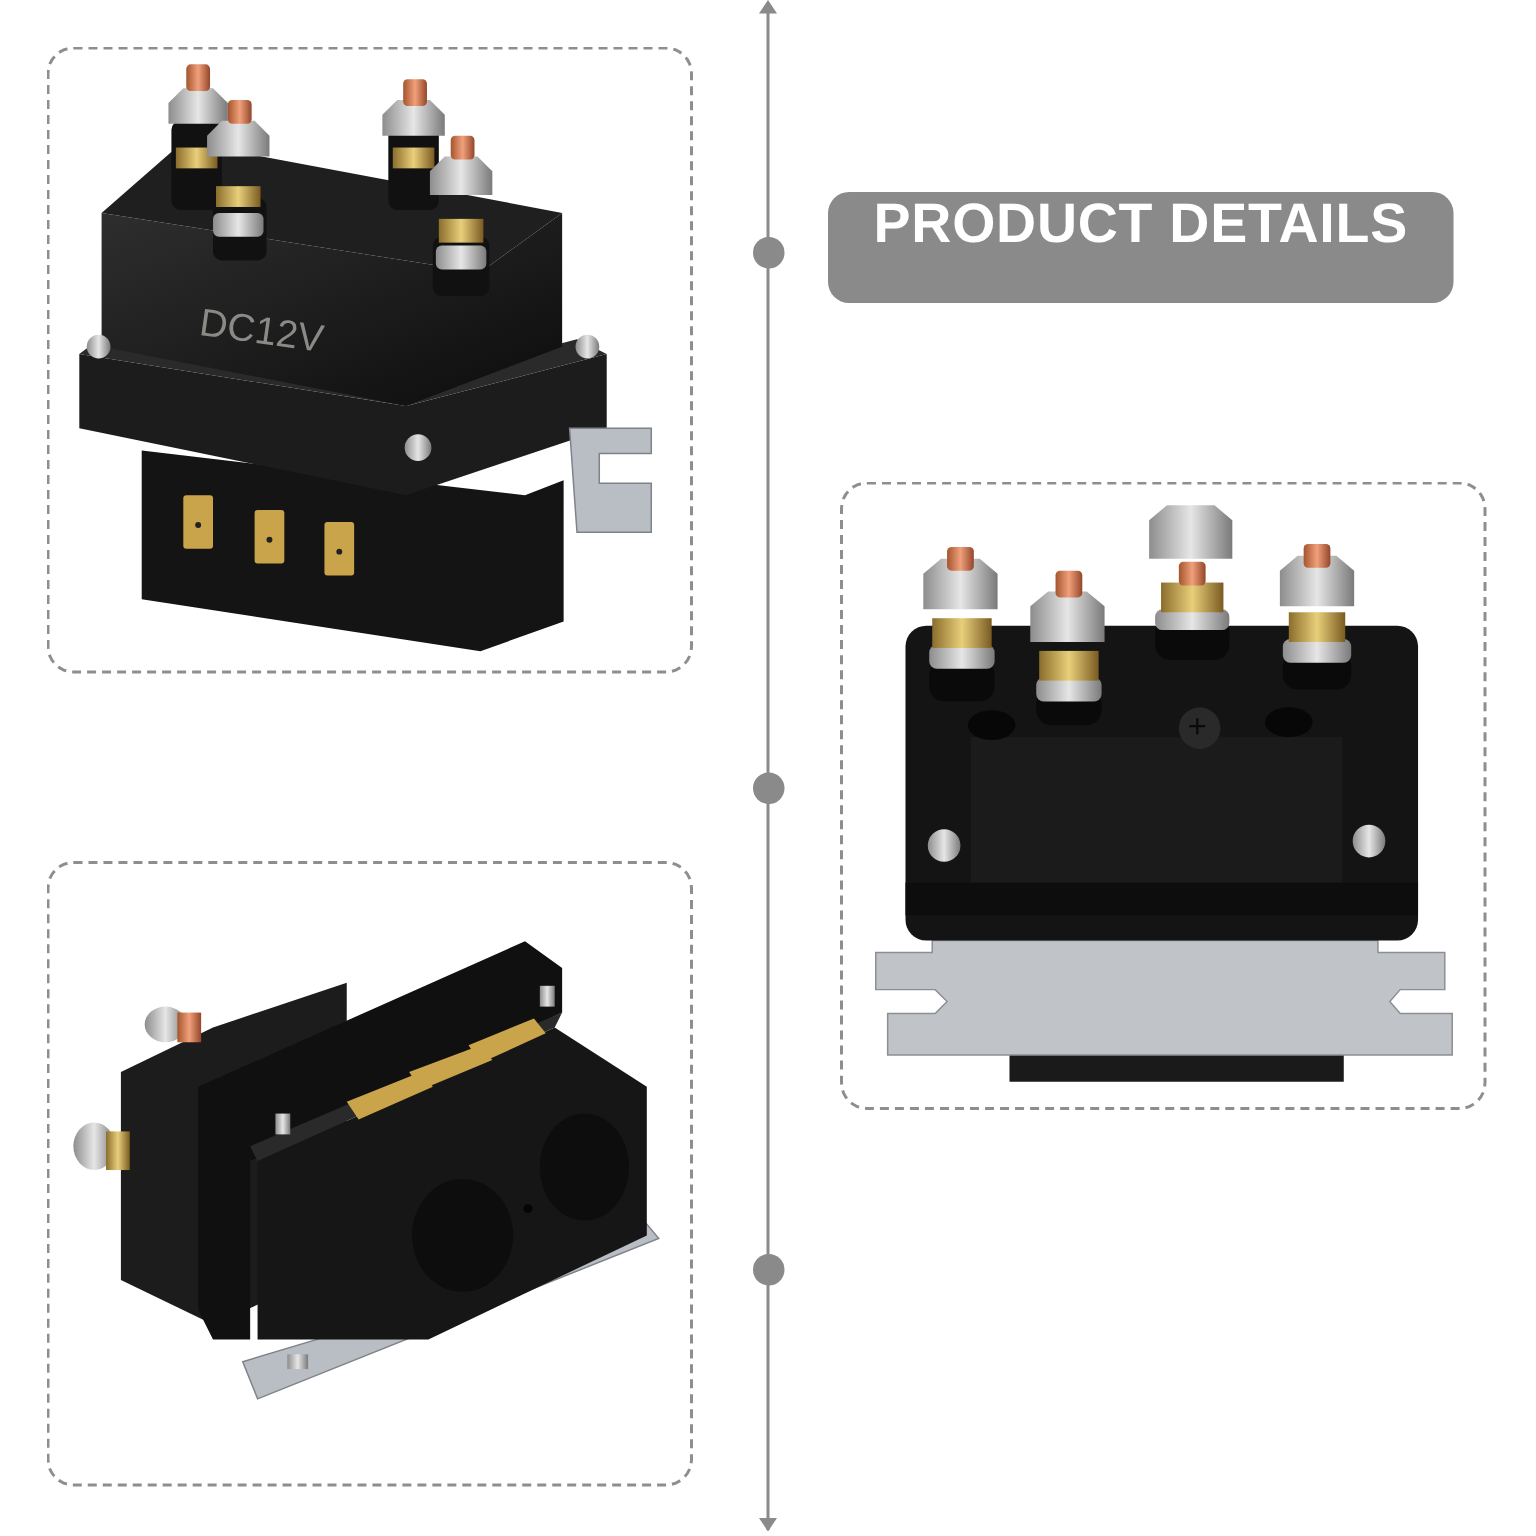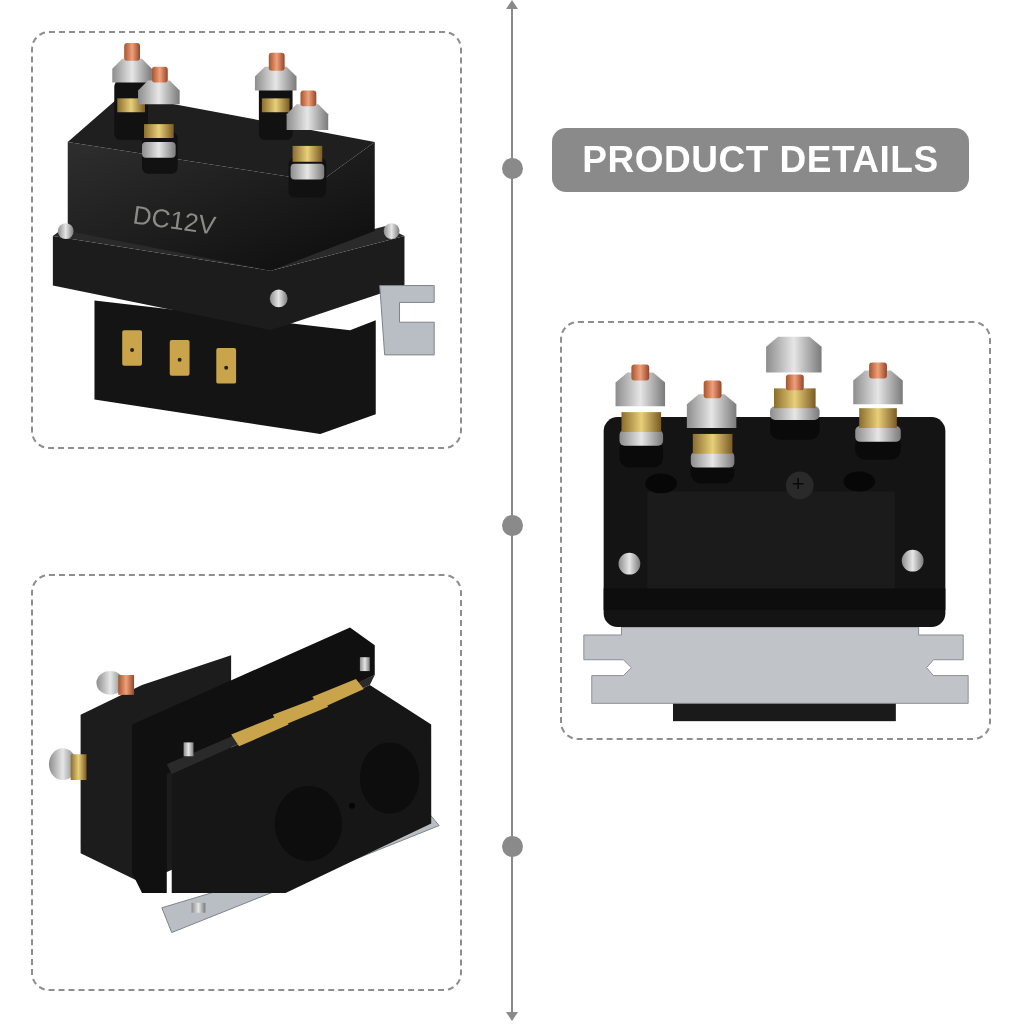--- a/index.html
+++ b/index.html
@@ -6,22 +6,22 @@
   html, body { width: 1024px; height: 1024px; background: #ffffff; overflow: hidden; }
   body { position: relative; font-family: "Liberation Sans", sans-serif; }
 
   .timeline-line { position: absolute; left: 511px; top: 2px; width: 2px; height: 1018px; background: #8a8a8a; }
   .arrow-up { position: absolute; left: 506px; top: 0; width: 0; height: 0;
     border-left: 6px solid transparent; border-right: 6px solid transparent; border-bottom: 9px solid #8a8a8a; }
   .arrow-down { position: absolute; left: 506px; top: 1012px; width: 0; height: 0;
     border-left: 6px solid transparent; border-right: 6px solid transparent; border-top: 9px solid #8a8a8a; }
   .dot { position: absolute; width: 21px; height: 21px; border-radius: 50%; background: #8a8a8a; left: 502px; }
 
-  .badge { position: absolute; left: 552px; top: 128px; width: 417px; height: 64px;
-    background: #8a8a8a; border-radius: 14px; display: flex; align-items: center; justify-content: center; }
+  .badge { position: absolute; left: 552px; top: 128px; width: 417px; height: 74px;
+    background: #8a8a8a; border-radius: 14px; display: flex; align-items: flex-start; justify-content: center; }
   .badge span { color: #ffffff; font-weight: bold; font-size: 37px; letter-spacing: 0.5px; }
 
   .frame { position: absolute; border: 2px dashed #8e8e8e; border-radius: 18px; background: #ffffff; overflow: hidden; }
   #frame1 { left: 31px; top: 31px; width: 431px; height: 418px; }
   #frame2 { left: 560px; top: 321px; width: 431px; height: 419px; }
   #frame3 { left: 31px; top: 574px; width: 431px; height: 417px; }
   .frame svg { position: absolute; left: 0; top: 0; width: 100%; height: 100%; }
 </style>
 </head>
 <body>

